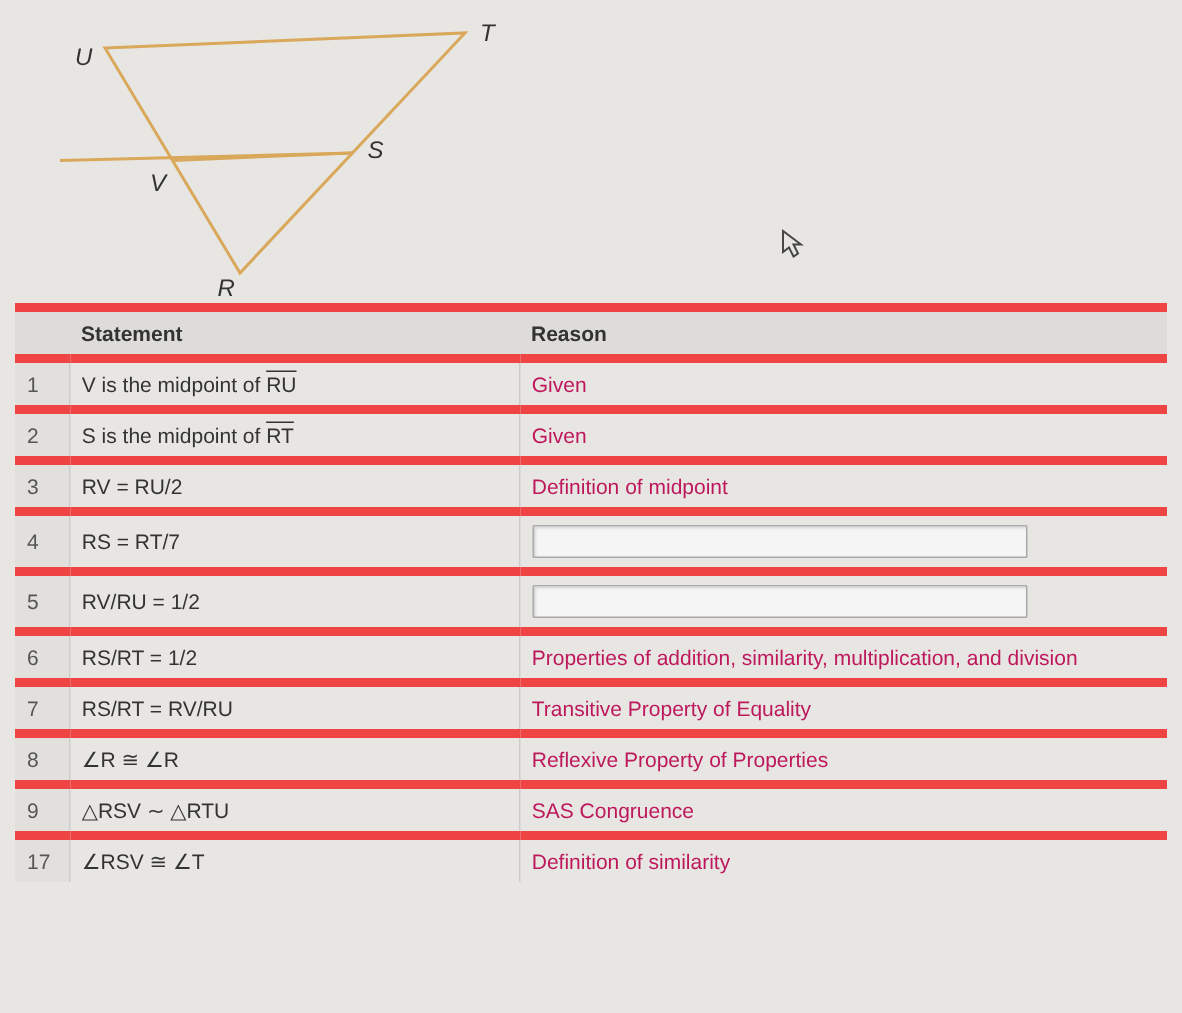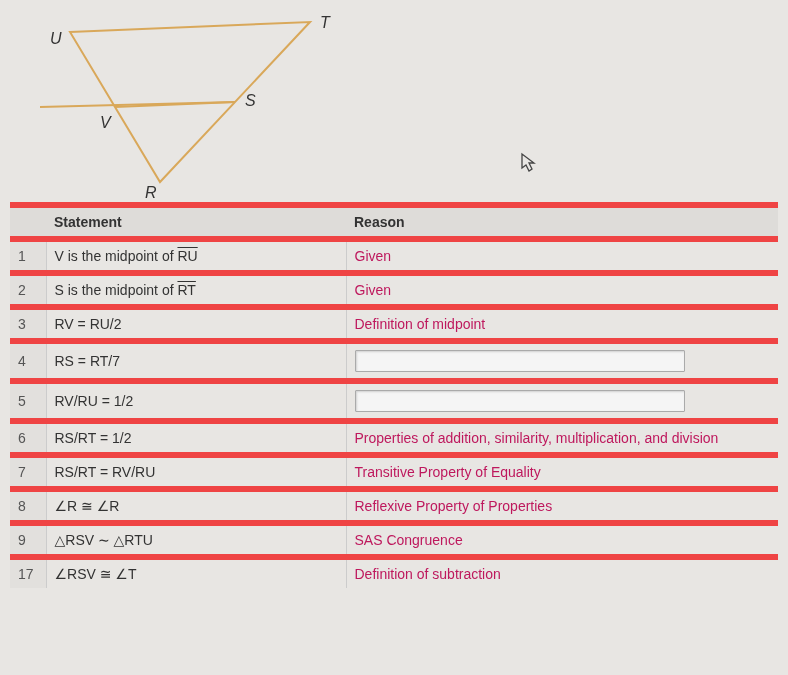--- a/index.html
+++ b/index.html
@@ -185,18 +185,18 @@
         <td class="reason">Reflexive Property of Properties</td>
       </tr>
       <tr>
         <td class="num">9</td>
         <td class="stmt">△RSV ∼ △RTU</td>
         <td class="reason">SAS Congruence</td>
       </tr>
       <tr>
         <td class="num">17</td>
         <td class="stmt">∠RSV ≅ ∠T</td>
-        <td class="reason">Definition of subtraction</td>
+        <td class="reason">Definition of similarity</td>
       </tr>
     </tbody>
   </table>
 
 </div>
 
 </body></html>

